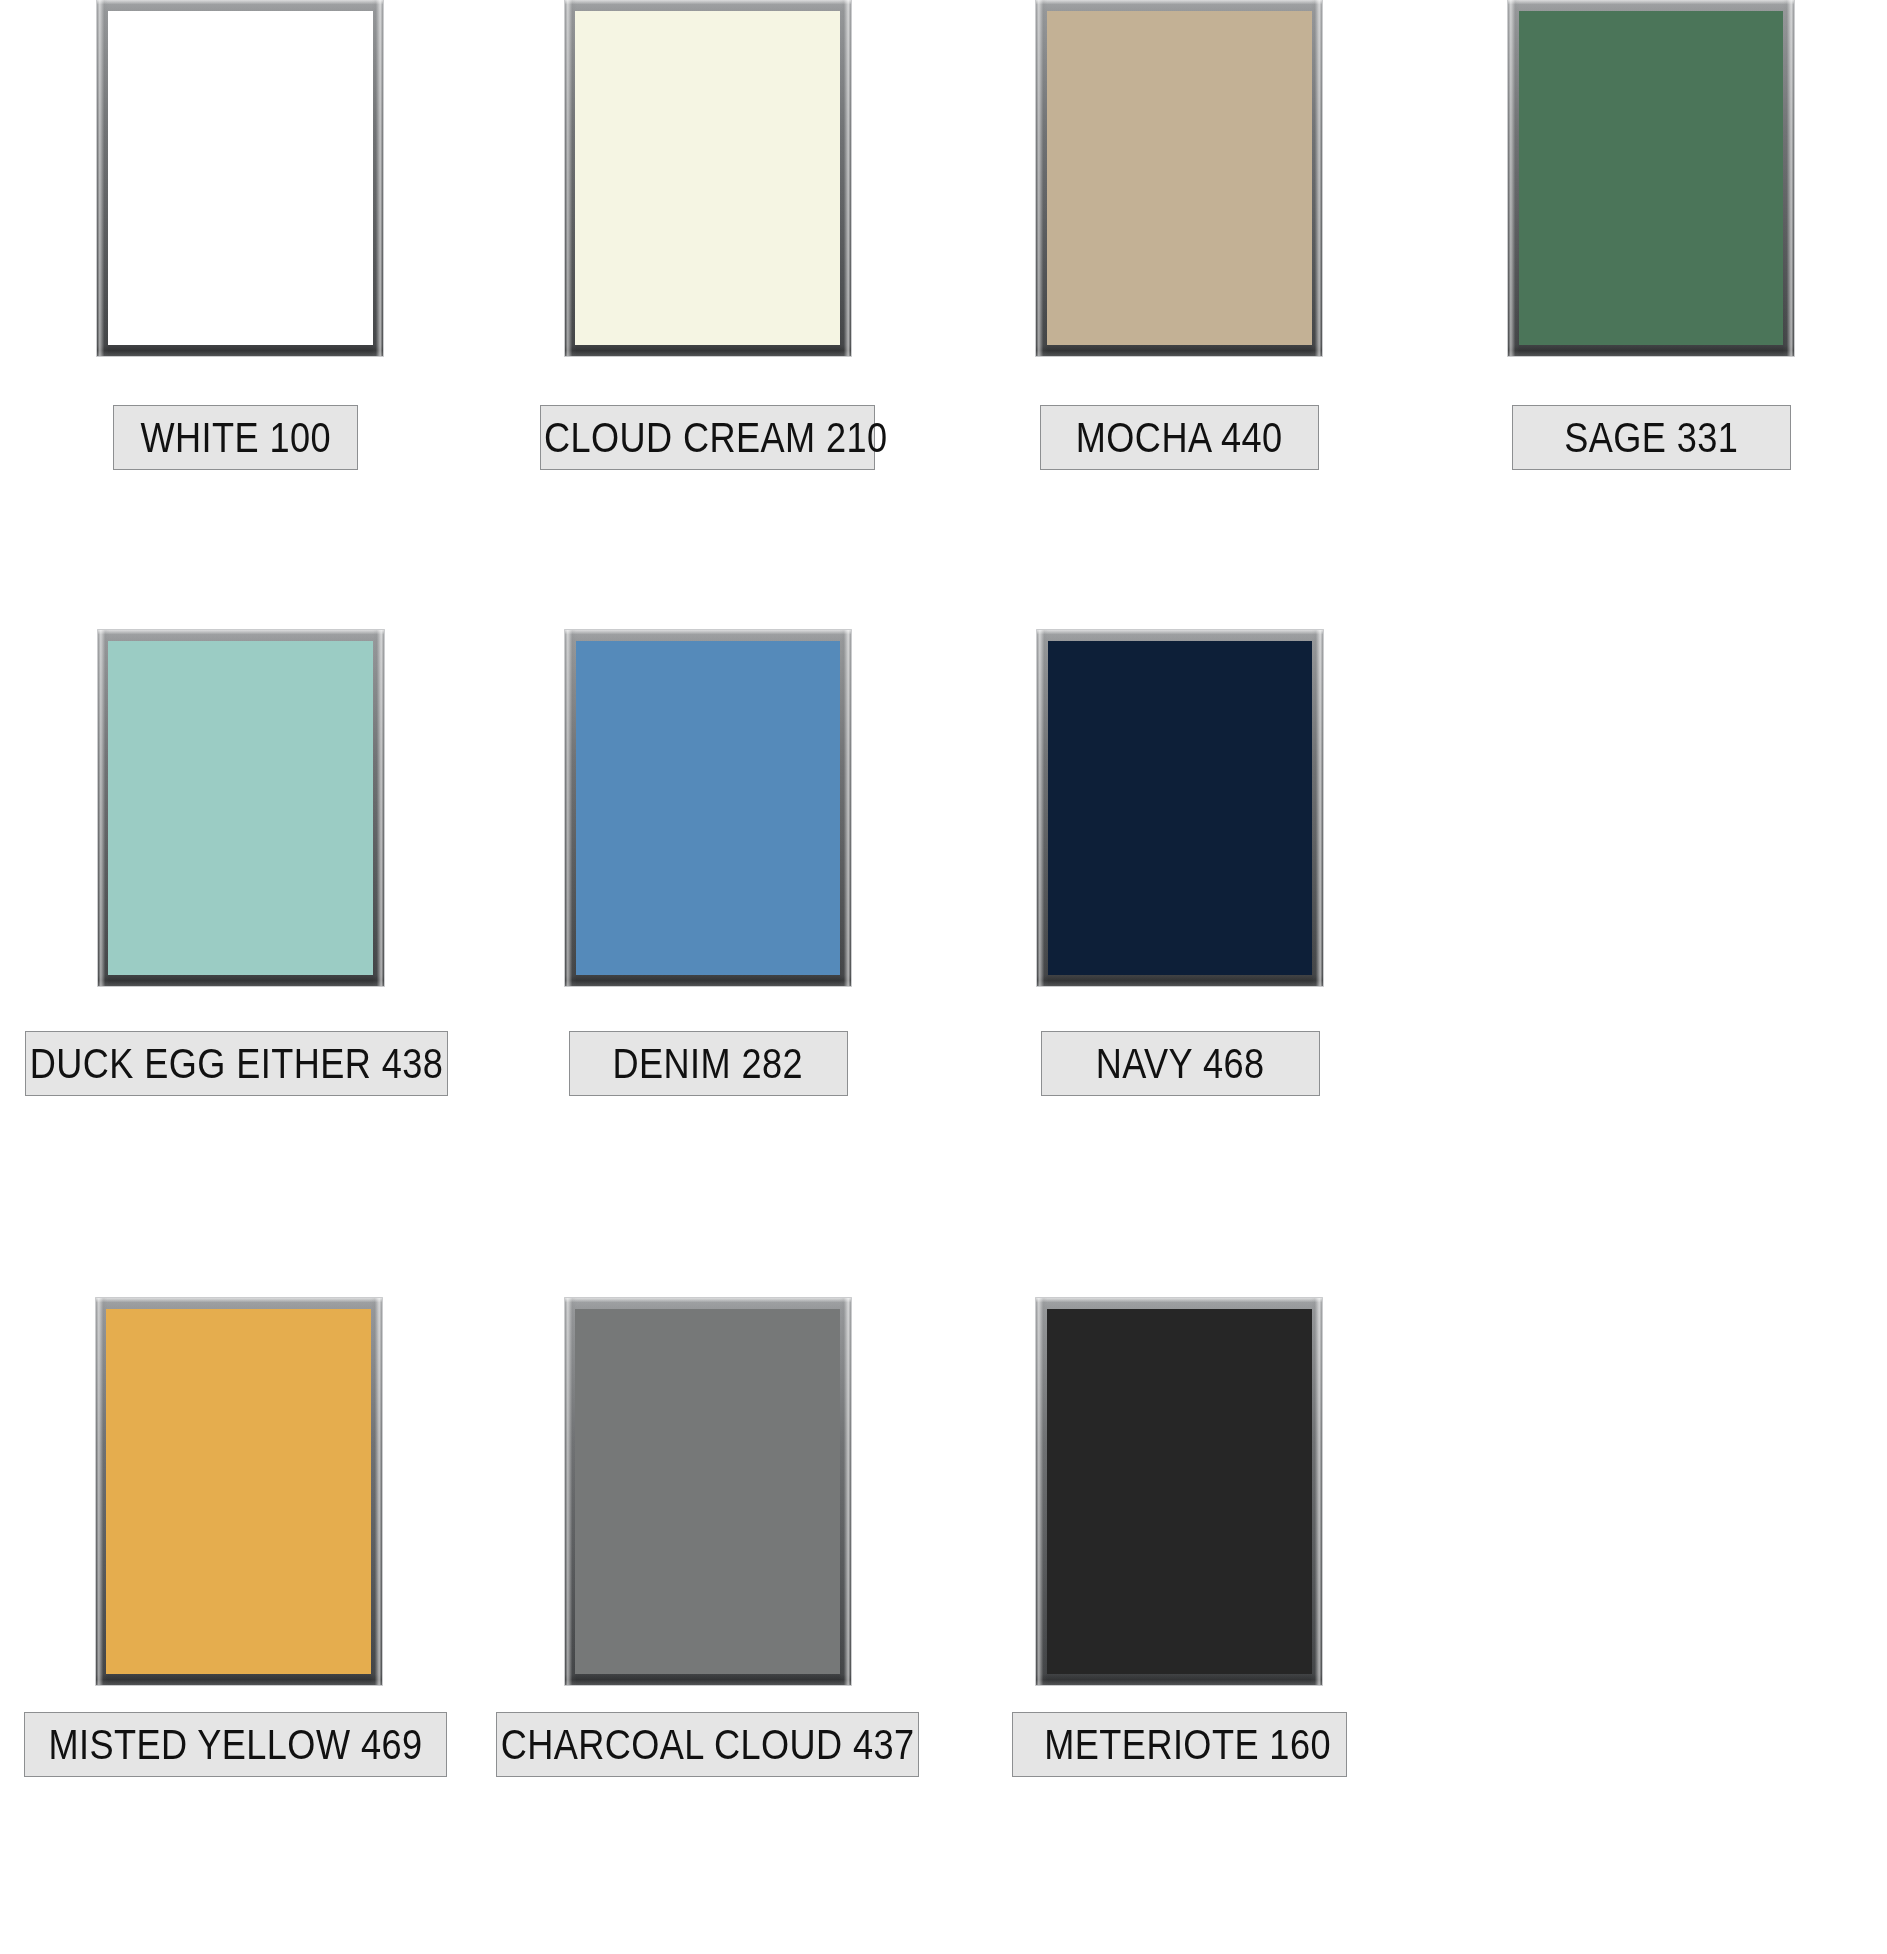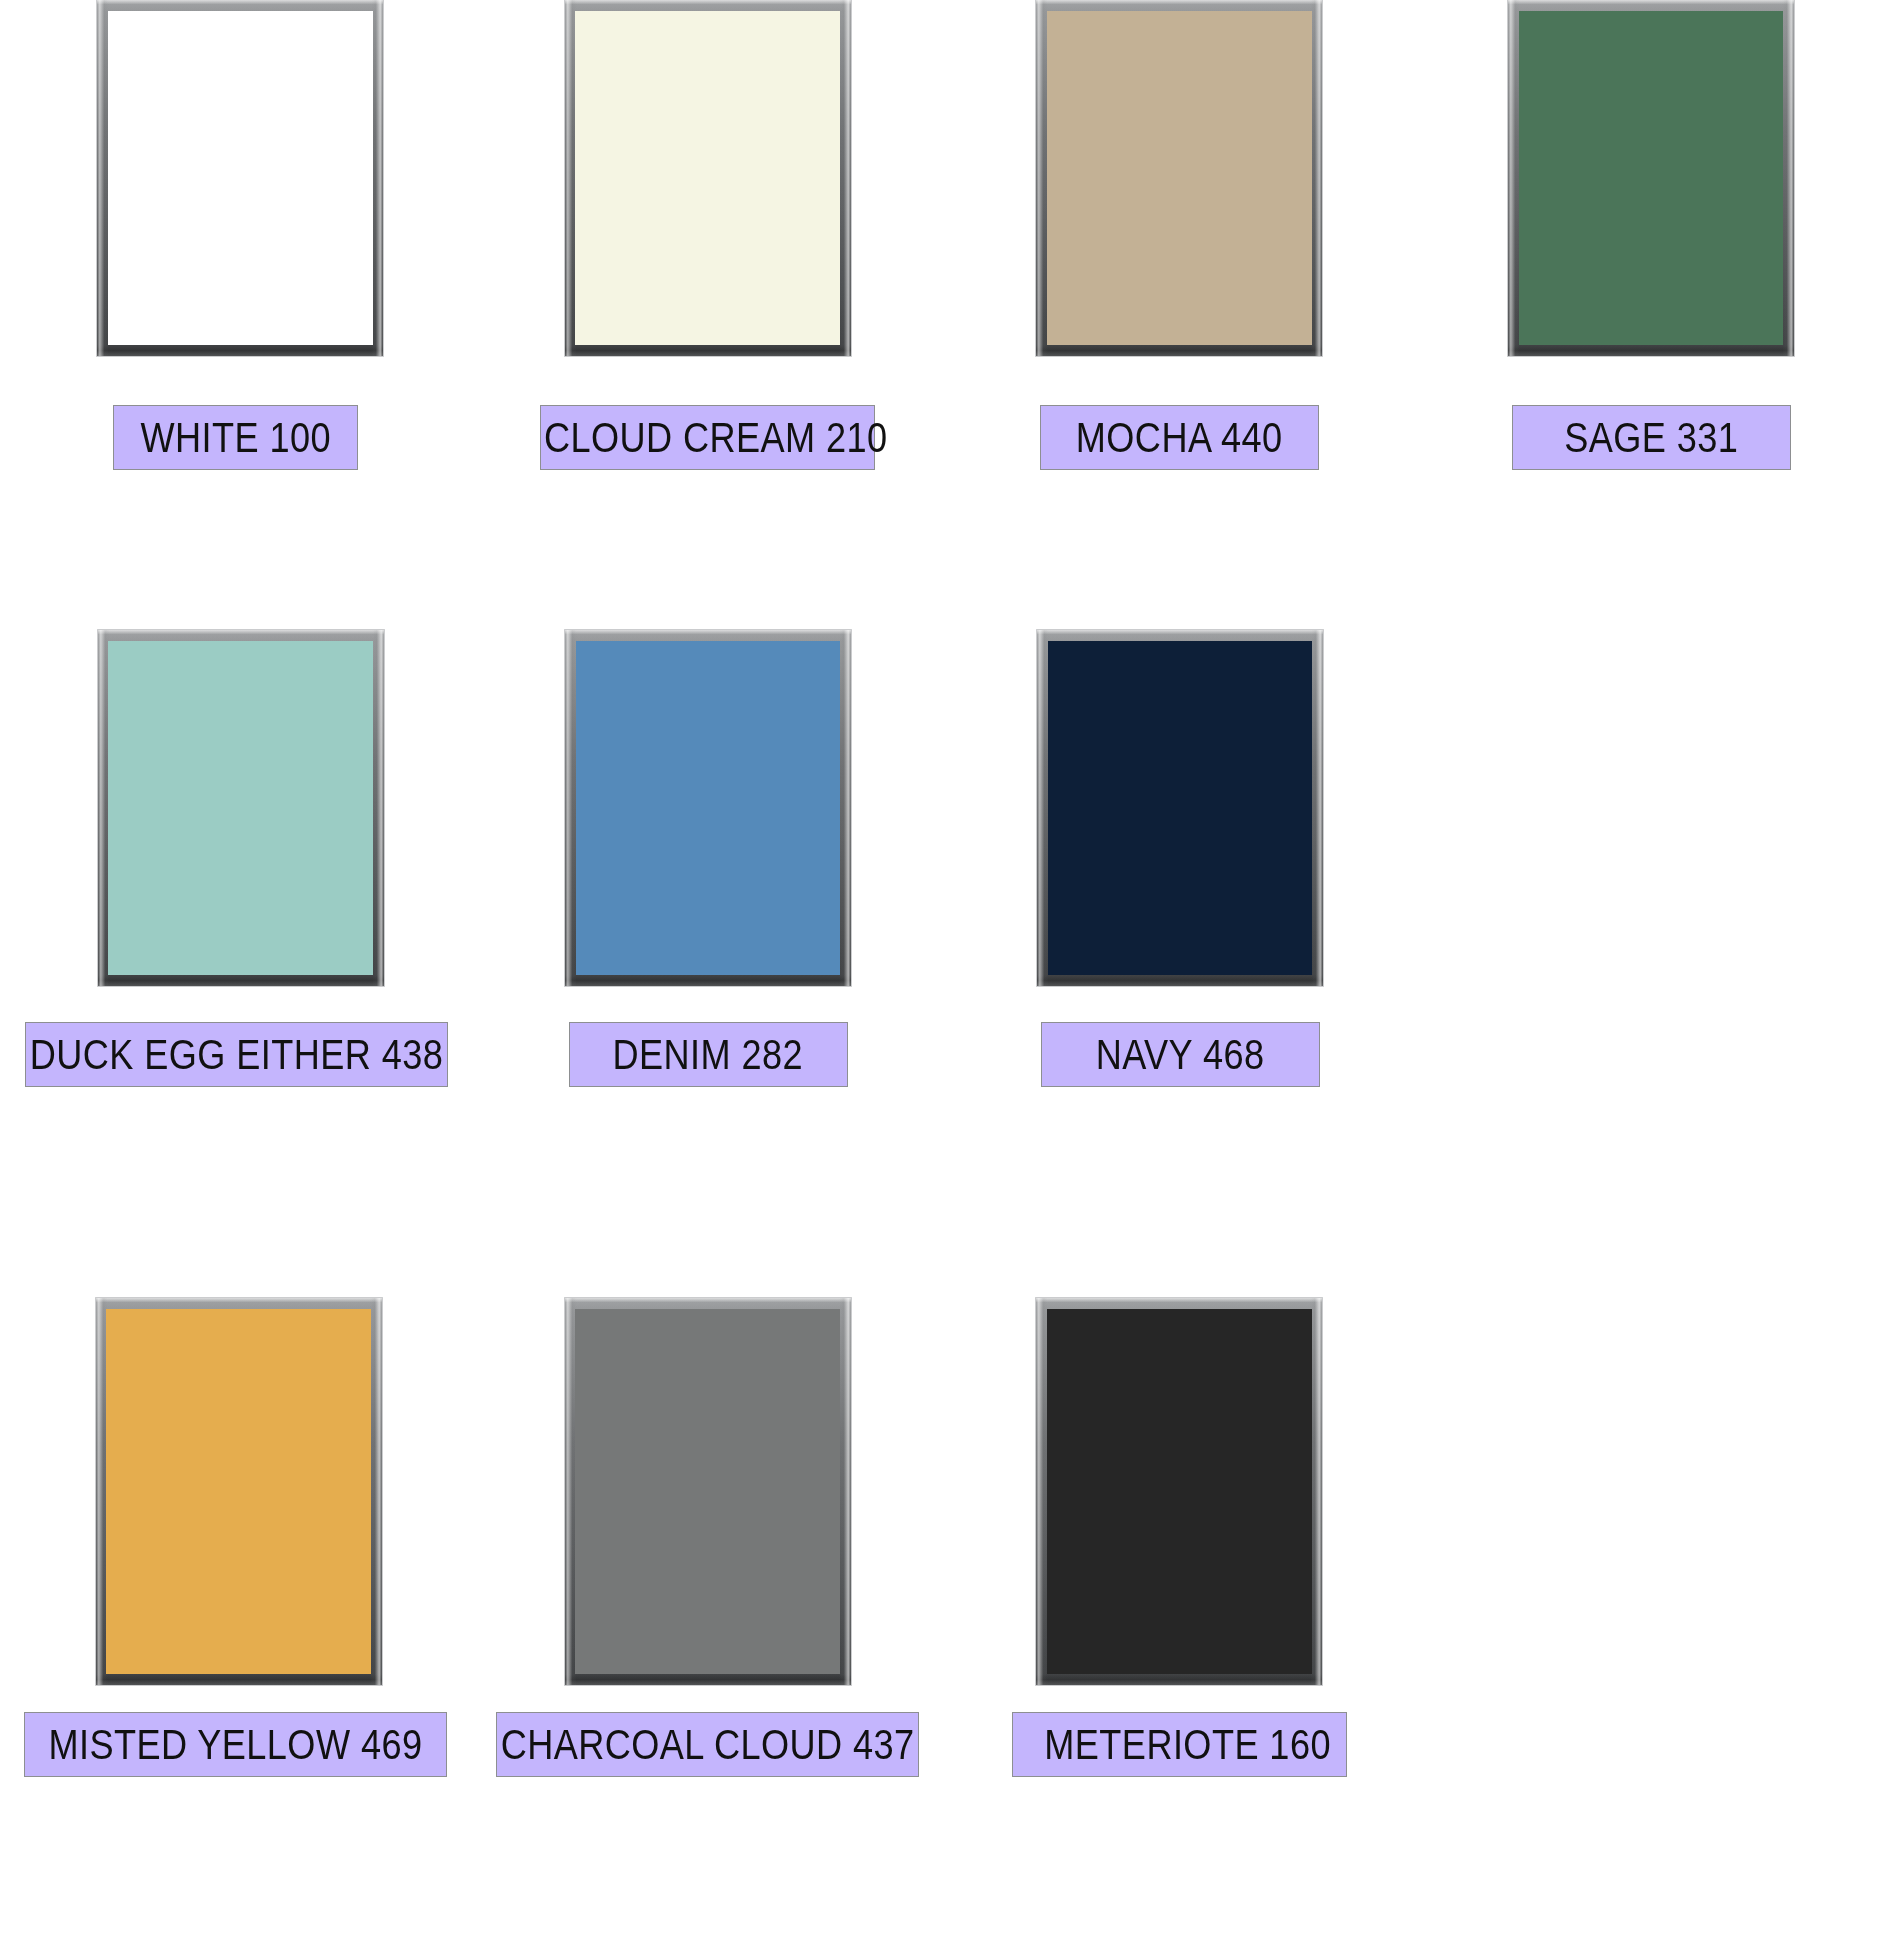--- a/index.html
+++ b/index.html
@@ -92,21 +92,21 @@
 
   
   .row-1 .chip-frame { width: 286px; height: 356px; }
   
   .row-2 .chip-frame { width: 286px; height: 356px; }
   
   .row-3 .chip-frame { width: 286px; height: 387px; }
 
   
   .name-plate {
-    background: #c4b5fd;
+    background: #e5e5e5;
     border: 1.8px solid #8d8f91;
     box-sizing: border-box;
     height: 65px;
     display: flex;
     align-items: center;
     justify-content: center;
     padding: 0 12.6px;
     white-space: nowrap;
   }
 
@@ -116,21 +116,21 @@
     line-height: 1;
     letter-spacing: 0.5px;
     color: #111111;
     transform: scaleX(0.86);
     transform-origin: center center;
     font-weight: 400;
   }
 
   
   .row-1 .name-plate { margin-top: 49px; }
-  .row-2 .name-plate { margin-top: 36px; }
+  .row-2 .name-plate { margin-top: 45px; }
   .row-3 .name-plate { margin-top: 27px; }
 
   
   .plate-w-sm  { width: 245px; }
   .plate-w-md  { width: 279px; }
   .plate-w-lg  { width: 335px; padding-left: 29px; }
   .plate-w-xl  { width: 423px; }
 
   
   .row-1 .swatch-cell:nth-child(1) .chip-frame { margin-left: 9px; }

